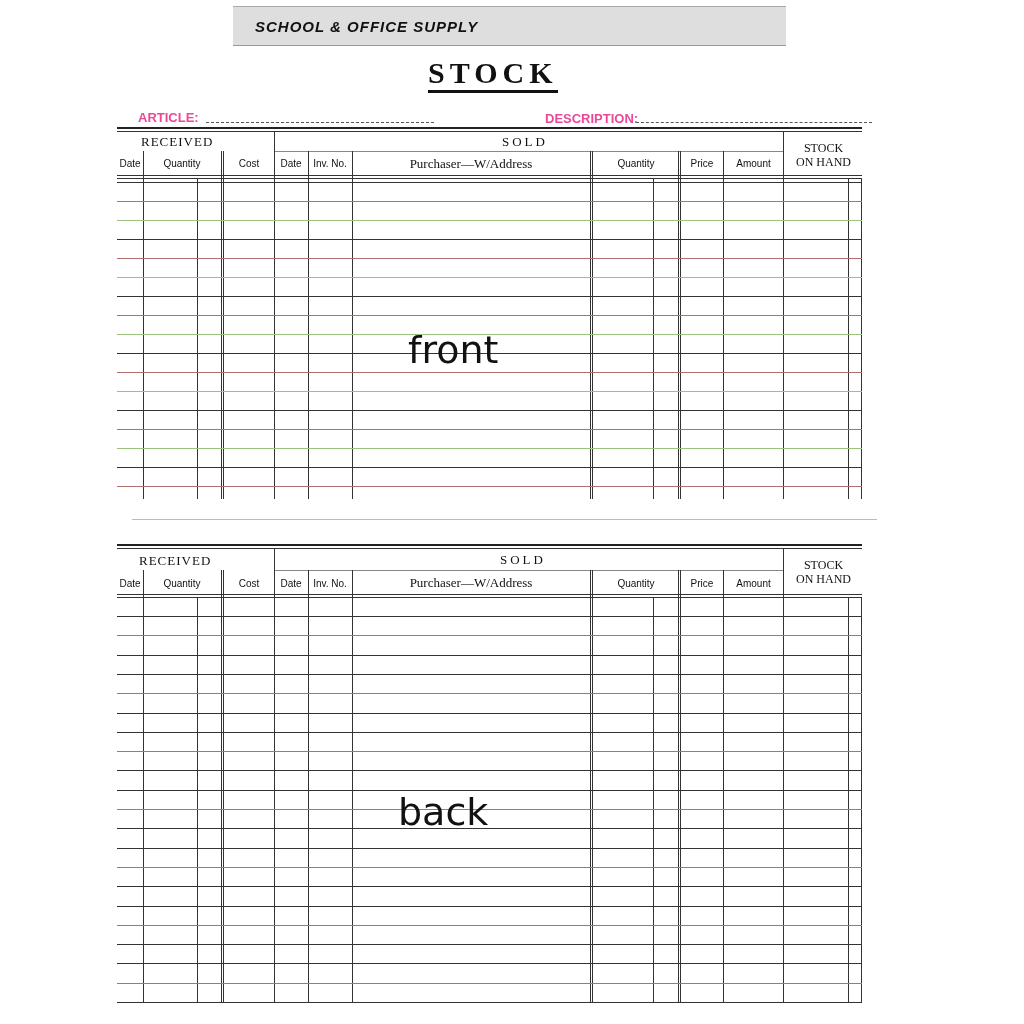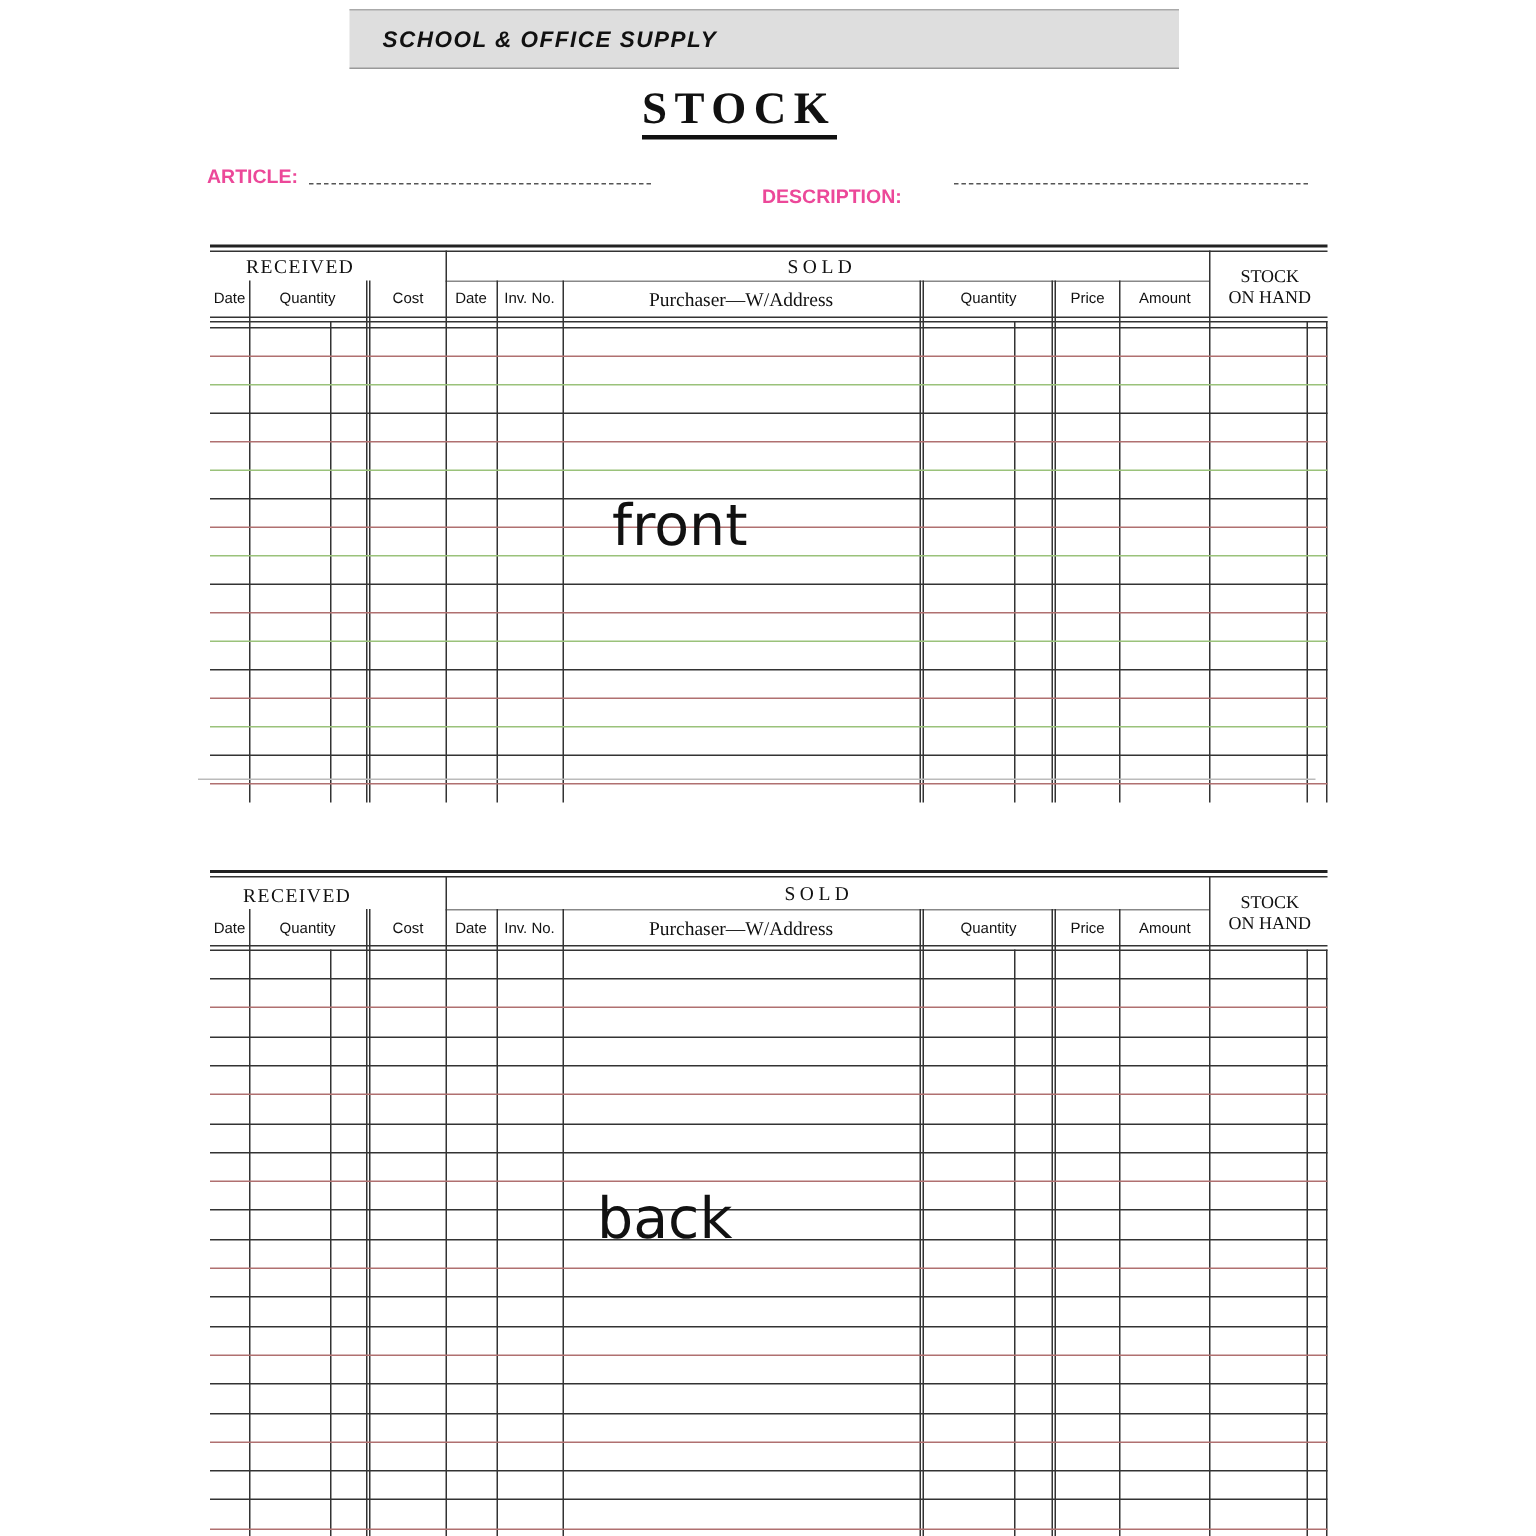--- a/index.html
+++ b/index.html
@@ -4,42 +4,42 @@
 <style>
   html,body{margin:0;padding:0;background:#fff;}
   body{width:1024px;height:1024px;position:relative;overflow:hidden;font-family:"Liberation Sans",sans-serif;}
   .banner{position:absolute;left:233px;top:6px;width:553px;height:38px;background:#dedede;border-top:1px solid #aaa;border-bottom:1px solid #999;display:flex;align-items:center;}
   .brand{font-family:"Liberation Serif",serif;font-weight:bold;font-size:32px;letter-spacing:1px;color:#222;margin-left:18px;text-shadow:1px 1px 0 #888;}
   .brand .big{font-size:38px;}
   .tagline{font-style:italic;font-size:15px;letter-spacing:1px;color:#111;margin-left:22px;font-weight:bold;}
   .title{position:absolute;left:428px;top:56px;font-family:"Liberation Serif",serif;font-weight:bold;font-size:30px;letter-spacing:5px;color:#111;border-bottom:3px solid #111;padding-bottom:0;line-height:34px;}
   .field{position:absolute;font-weight:bold;font-size:13px;color:#ec4899;text-align:center;}
   .dash{position:absolute;border-bottom:1px dashed #555;height:0;}
-  .form{position:absolute;left:140px;width:745px;margin-top:36px;}
+  .form{position:absolute;left:117px;width:745px;}
   .topline{position:absolute;left:0;right:0;height:2px;background:#222;}
   .hline{position:absolute;left:0;right:0;height:1px;}
   .vline{position:absolute;width:1px;background:#333;}
   .hdr{position:absolute;font-family:"Liberation Serif",serif;font-size:13px;color:#111;letter-spacing:1px;}
   .sub{position:absolute;font-size:10px;color:#111;text-align:center;}
   .serif{font-family:"Liberation Serif",serif;font-size:13px;}
   .stock{position:absolute;font-family:"Liberation Serif",serif;font-size:12px;text-align:center;line-height:14px;color:#111;}
   .label-big{position:absolute;font-family:"DejaVu Sans",sans-serif;font-size:38px;color:#111;}
 </style>
 </head>
 <body>
 
 <div class="banner">
   <span class="tagline">SCHOOL &amp; OFFICE SUPPLY</span>
 </div>
 
 <div class="title">STOCK</div>
 
 <div class="field" style="left:138px;top:110px;">ARTICLE:</div>
 <div class="dash" style="left:206px;top:122px;width:228px;"></div>
-<div class="field" style="left:508px;top:111px;margin-top:12px;">DESCRIPTION:</div>
+<div class="field" style="left:545px;top:111px;">DESCRIPTION:</div>
 <div class="dash" style="left:636px;top:122px;width:236px;"></div>
 
 <div class="form" id="front" style="top:127px;height:372px;">
   <div class="topline" style="top:0;"></div>
   <div class="hline" style="top:4px;background:#333;"></div>
   <div class="hline" style="top:24px;left:157px;right:79px;background:#888;"></div>
   <div class="hline" style="top:48px;background:#333;"></div>
   <div class="hline" style="top:51px;background:#333;"></div>
 
   <div class="hdr" style="left:24px;top:7px;">RECEIVED</div>

